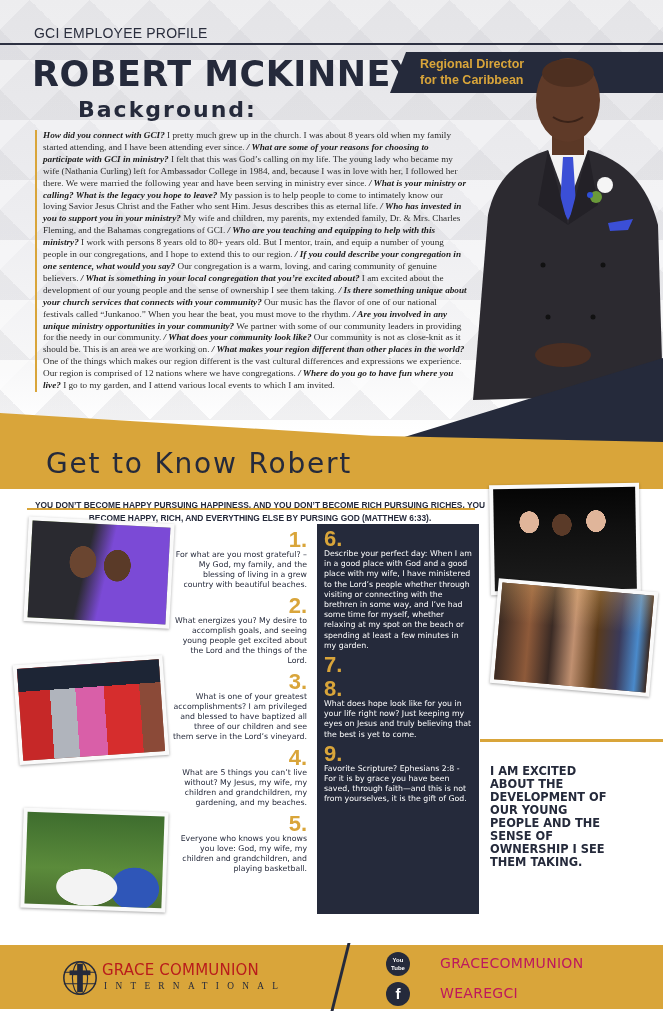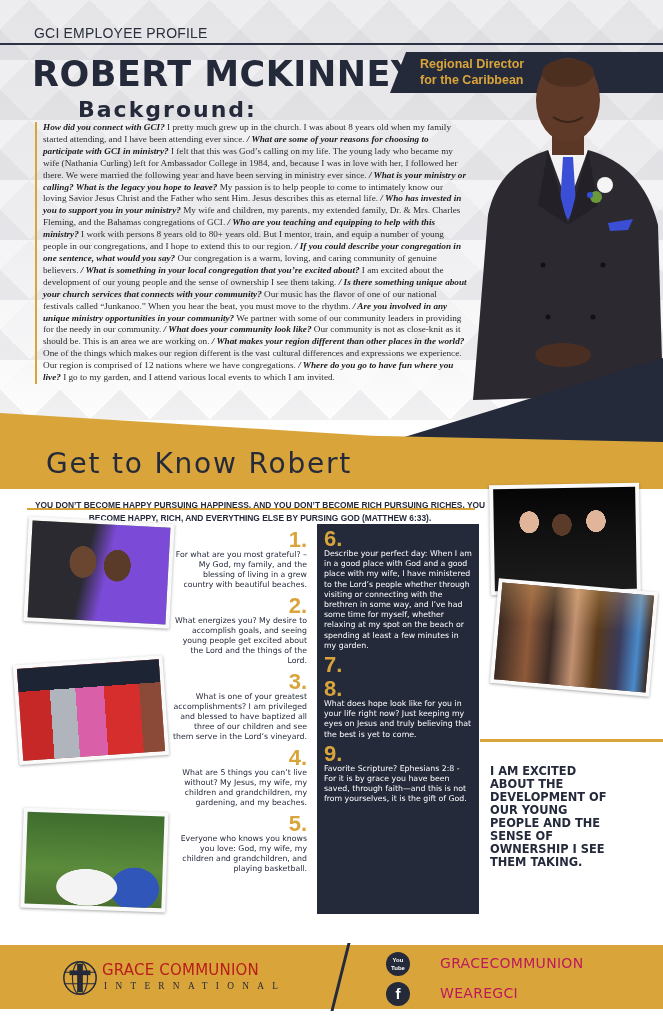--- a/index.html
+++ b/index.html
@@ -37,21 +37,21 @@
     position: absolute; left: 420px; top: 56px; width: 120px;
     font-family: "Liberation Sans", sans-serif; font-weight: bold; font-size: 12.5px; line-height: 16px; color: #d9a53a;
   }
   .background-heading {
     position: absolute; left: 34px; top: 97px;
     font-family: "DejaVu Sans", sans-serif; font-weight: 700; font-size: 22px; letter-spacing: 2px; color: #252a3b; margin-left: 44px;
   }
 
   
   .bg-body {
-    position: absolute; left: 35px; top: 122px; width: 432px;
+    position: absolute; left: 35px; top: 130px; width: 432px;
     border-left: 2px solid #d9a53a; padding-left: 6px;
     font-family: "Liberation Serif", serif; font-size: 9.2px; line-height: 11.9px; color: #2b2b2b;
   }
   .bg-body .q { font-weight: bold; font-style: italic; color: #1b1b1b; }
 
   
   .portrait {
     position: absolute; left: 468px; top: 55px; width: 195px; height: 355px;
   }
 

